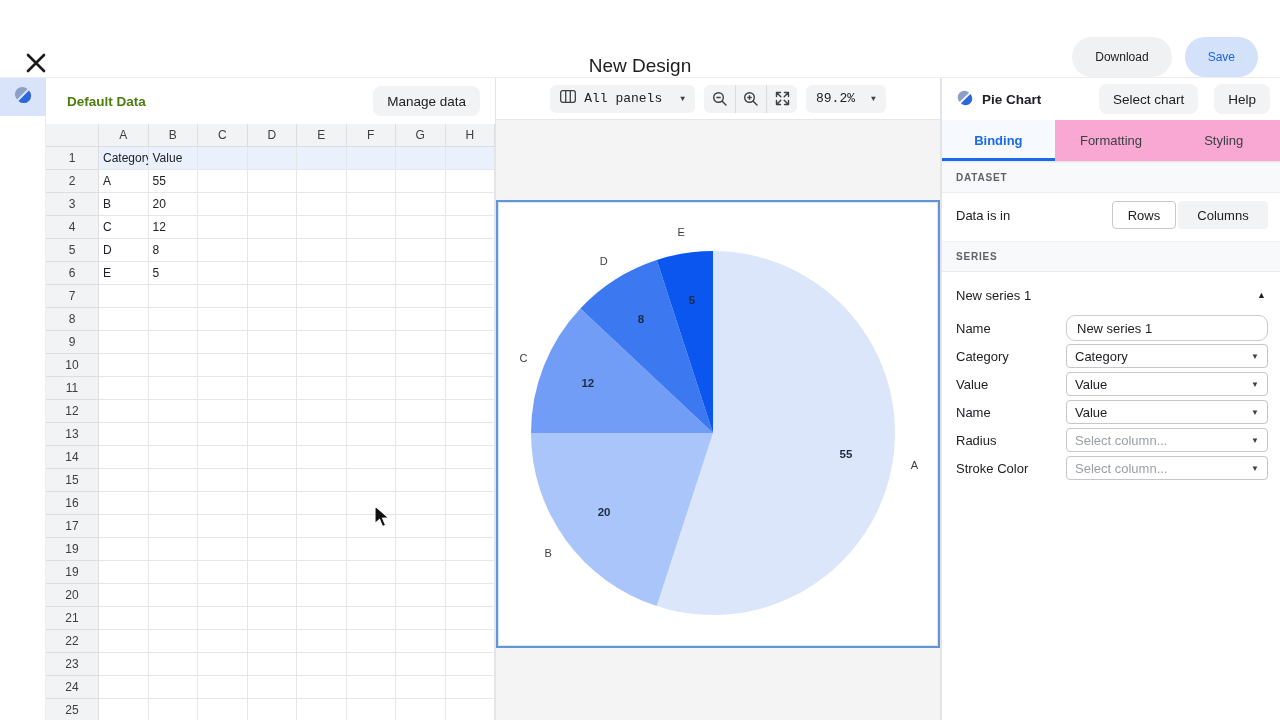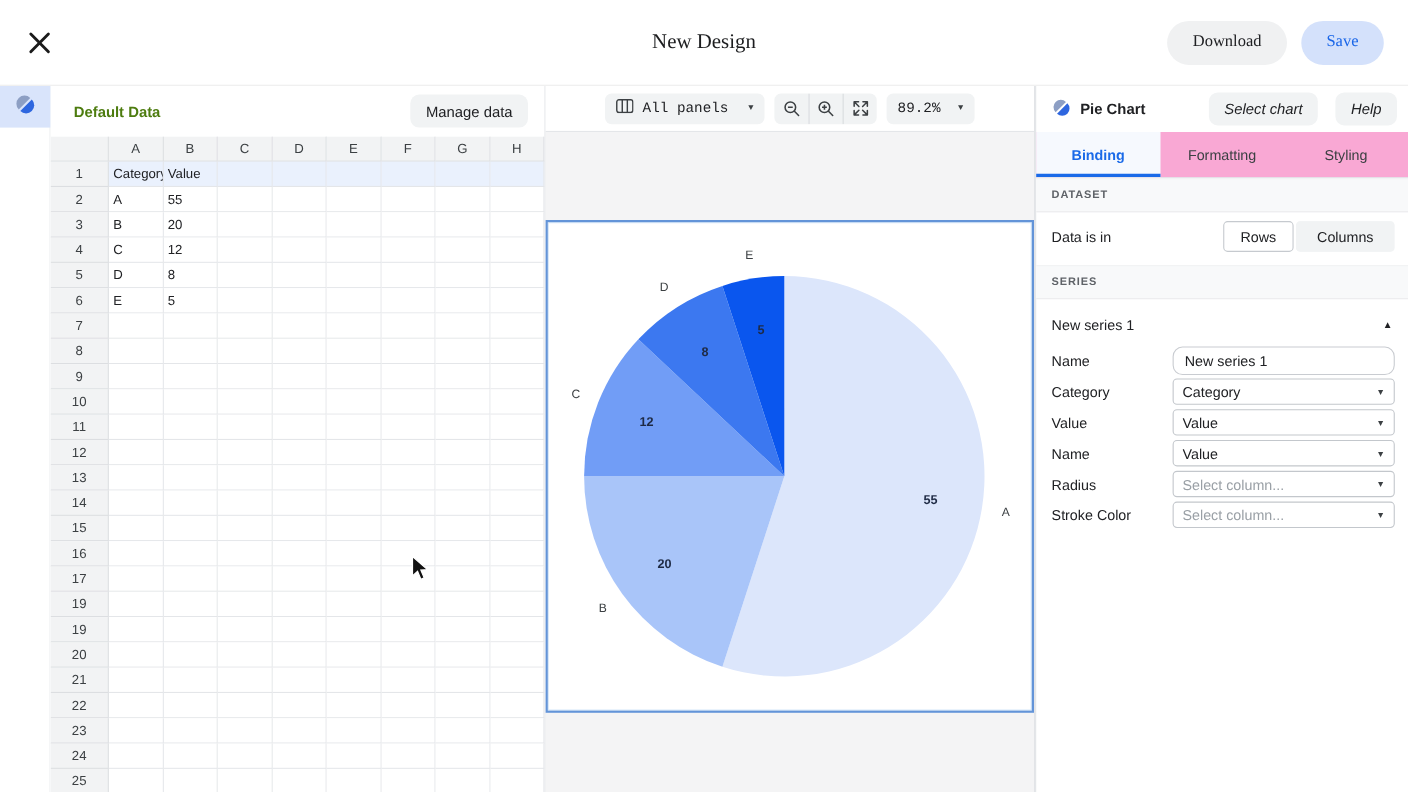--- a/index.html
+++ b/index.html
@@ -1,27 +1,27 @@
 <!DOCTYPE html>
 <html><head>
 <meta charset="utf-8">
 <style>
   * { margin:0; padding:0; box-sizing:border-box; }
   html,body { width:1280px; height:720px; overflow:hidden; background:#fff;
     font-family:"Liberation Sans", sans-serif; color:#202124; }
 
   
-  .topbar { height:78px; display:flex; align-items:center; padding:0 22px;
-    background:#fff; border-bottom:1px solid #ededed; position:relative;font-family:Liberation Serif, serif; }
+  .topbar { height:78px; display:flex; align-items:flex-end; padding:0 22px;
+    background:#fff; border-bottom:1px solid #ededed; position:relative; }
   .close-btn { width:28px; height:28px; cursor:pointer; display:flex; align-items:center; justify-content:center; }
   .topbar-title { position:absolute; left:0; right:0; text-align:center;
     font-size:19px; font-weight:500; color:#1c1d1f; pointer-events:none; }
   .topbar-actions { margin-left:auto; display:flex; gap:13px; z-index:1; }
   .pill-btn { height:40px; border-radius:20px; border:none; padding:0 23px;
-    font-family:inherit; font-size:15px; cursor:pointer; }
+    font-family:inherit; font-size:12px; cursor:pointer; }
   .btn-download { background:#f0f1f2; color:#202124; }
   .btn-save { background:#d4e1fb; color:#1a66e8; }
 
   
   .main { display:flex; height:642px; }
 
   .rail { width:46px; background:#fff; border-right:1px solid #eceef0; }
   .rail-tab { width:46px; height:38px; background:#d9e4fb; display:flex; align-items:center; justify-content:center; cursor:pointer; }
 
   
@@ -54,21 +54,21 @@
 
   .canvas-area { flex:1; background:#f4f4f5; position:relative; }
   .artboard { position:absolute; left:0px; top:80px; width:444px; height:448px;
     background:#fff; border:2px solid #6394d8; box-shadow:inset 0 0 0 1px #d5e7fa; }
   .artboard svg { overflow:visible; }
 
   
   .right-panel { flex:1; background:#fff; border-left:1px solid #e2e4e7; display:flex; flex-direction:column; font-size:13px; }
   .rp-header { height:42px; flex:0 0 42px; display:flex; align-items:center; gap:8px; padding:0 10px 0 14px; }
   .rp-title { font-size:13.5px; font-weight:700; }
-  .rp-header .small-btn { margin-left:auto;font-style:italic; }
+  .rp-header .small-btn { margin-left:auto; }
   .rp-header .small-btn + .small-btn { margin-left:8px; }
 
   .tabs { height:42px; flex:0 0 42px; display:flex; border-bottom:1px solid #e4e6ea; background:#f9a8d4; }
   .tab { flex:1; display:flex; align-items:center; justify-content:center; font-size:13px; color:#3c4043; cursor:pointer; }
   .tab.active { color:#1a6ae8; font-weight:700; background:#f6f9fe; box-shadow:inset 0 -3px 0 #1a6ae8; }
 
   .section-strip { background:#f8f9fa; border-bottom:1px solid #ececee; border-top:1px solid #f1f2f3;
     padding:9px 14px; font-size:10px; font-weight:700; letter-spacing:.8px; color:#5f6368; }
   .rp-row { display:flex; align-items:center; padding:0 12px 0 14px; height:32px; margin-top:8px; }
   .rp-row .lbl { font-size:13px; color:#202124; }

